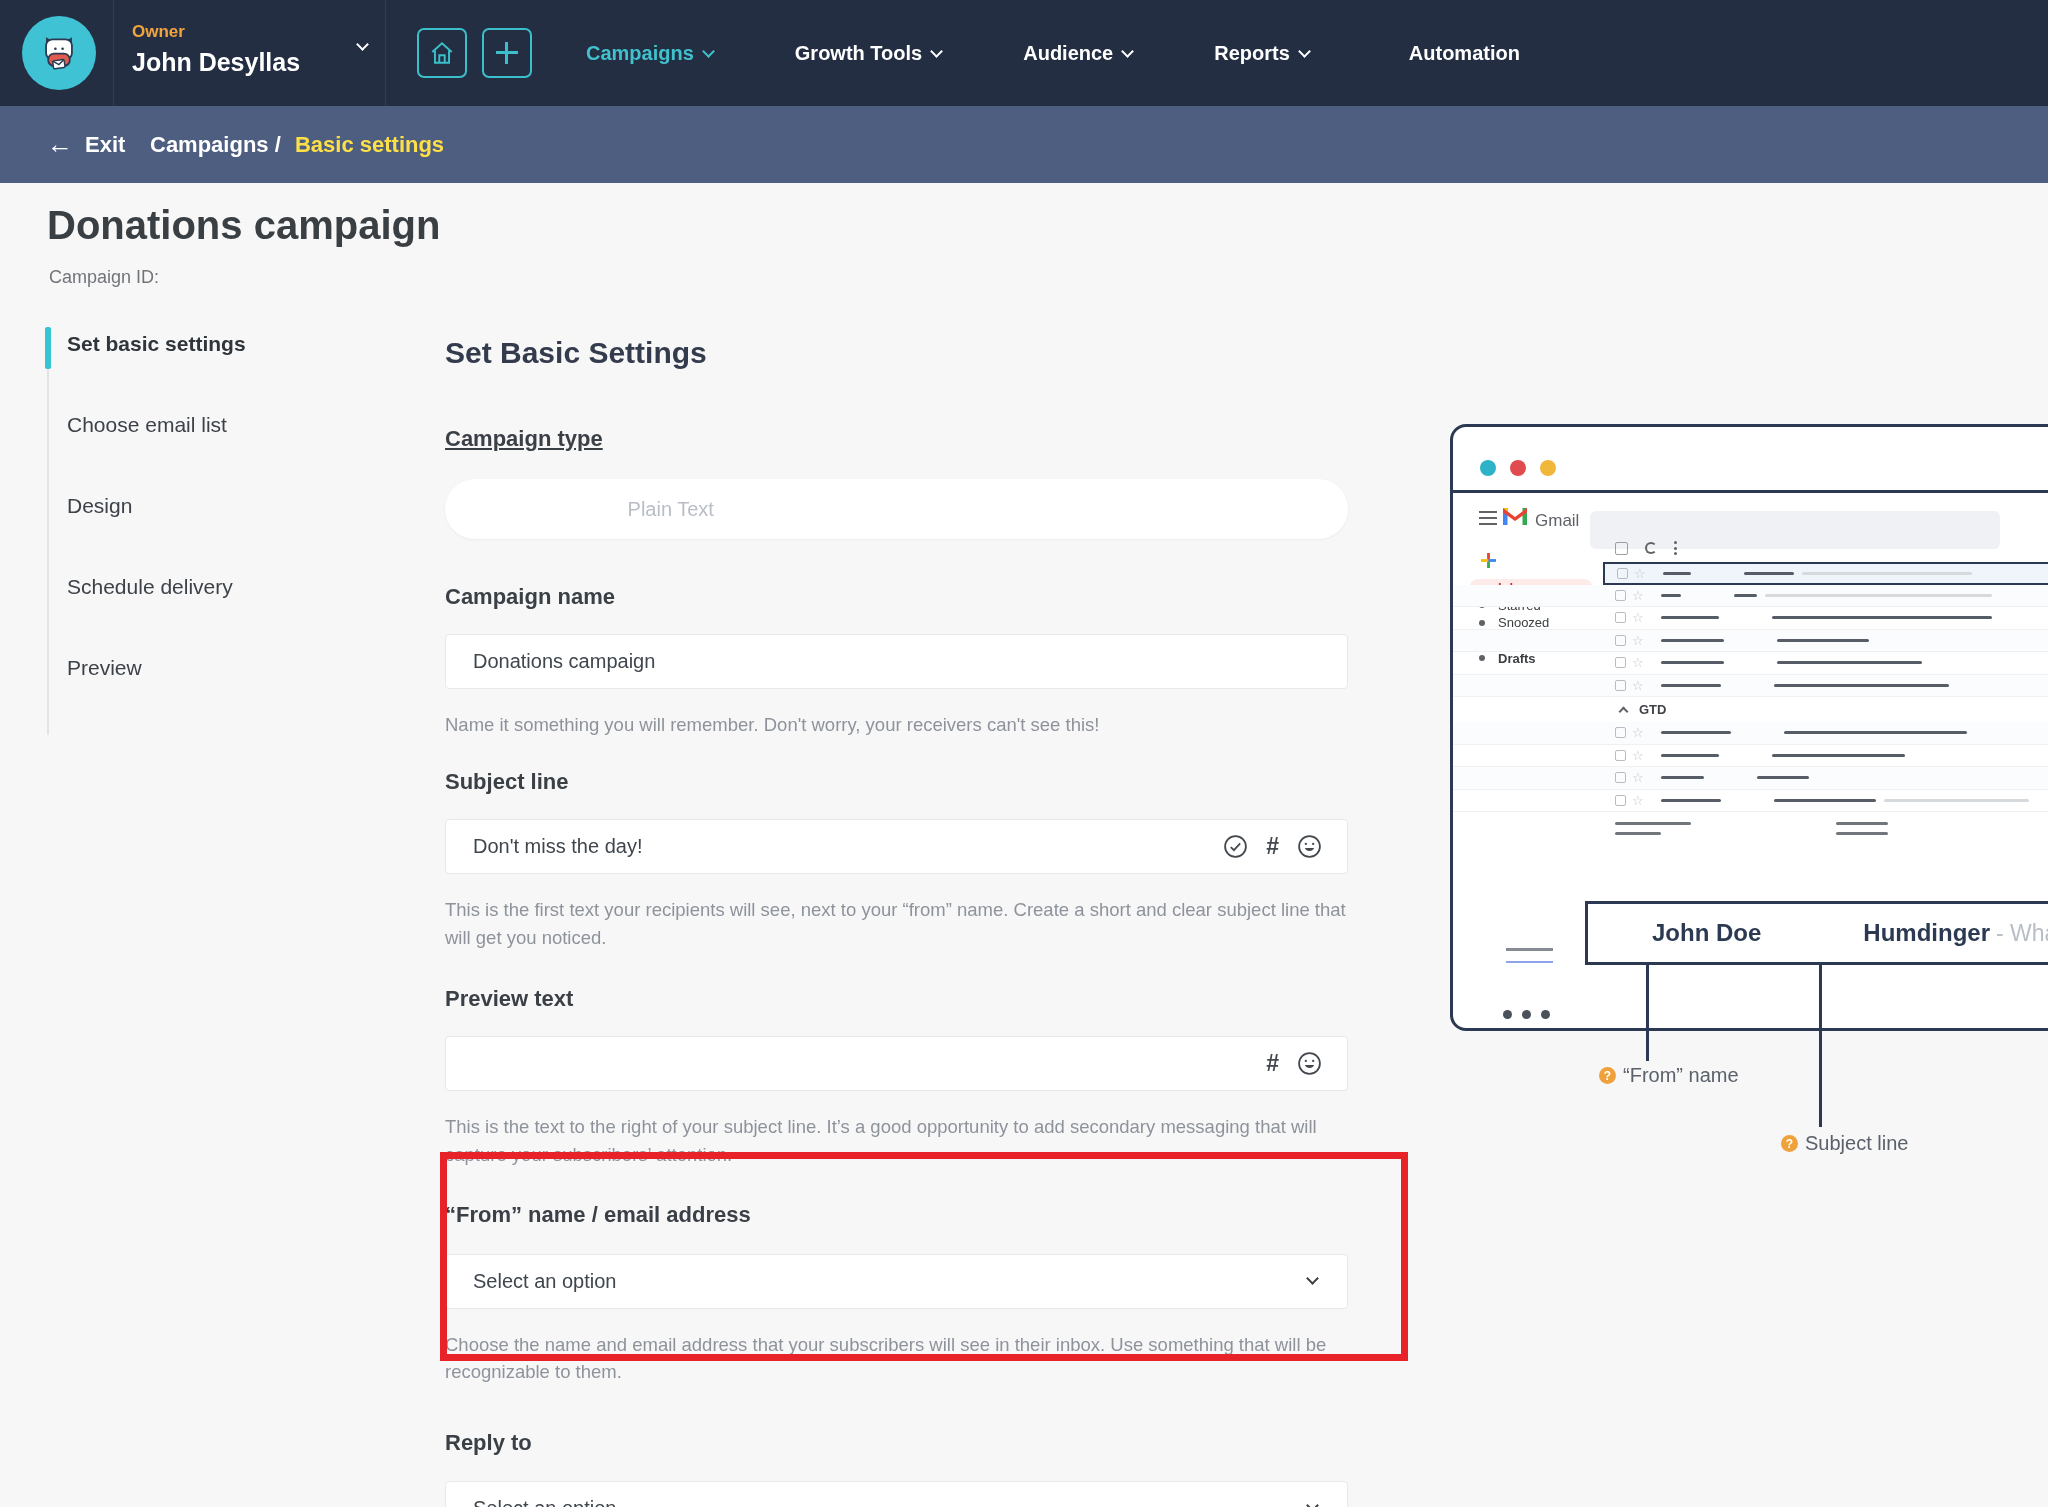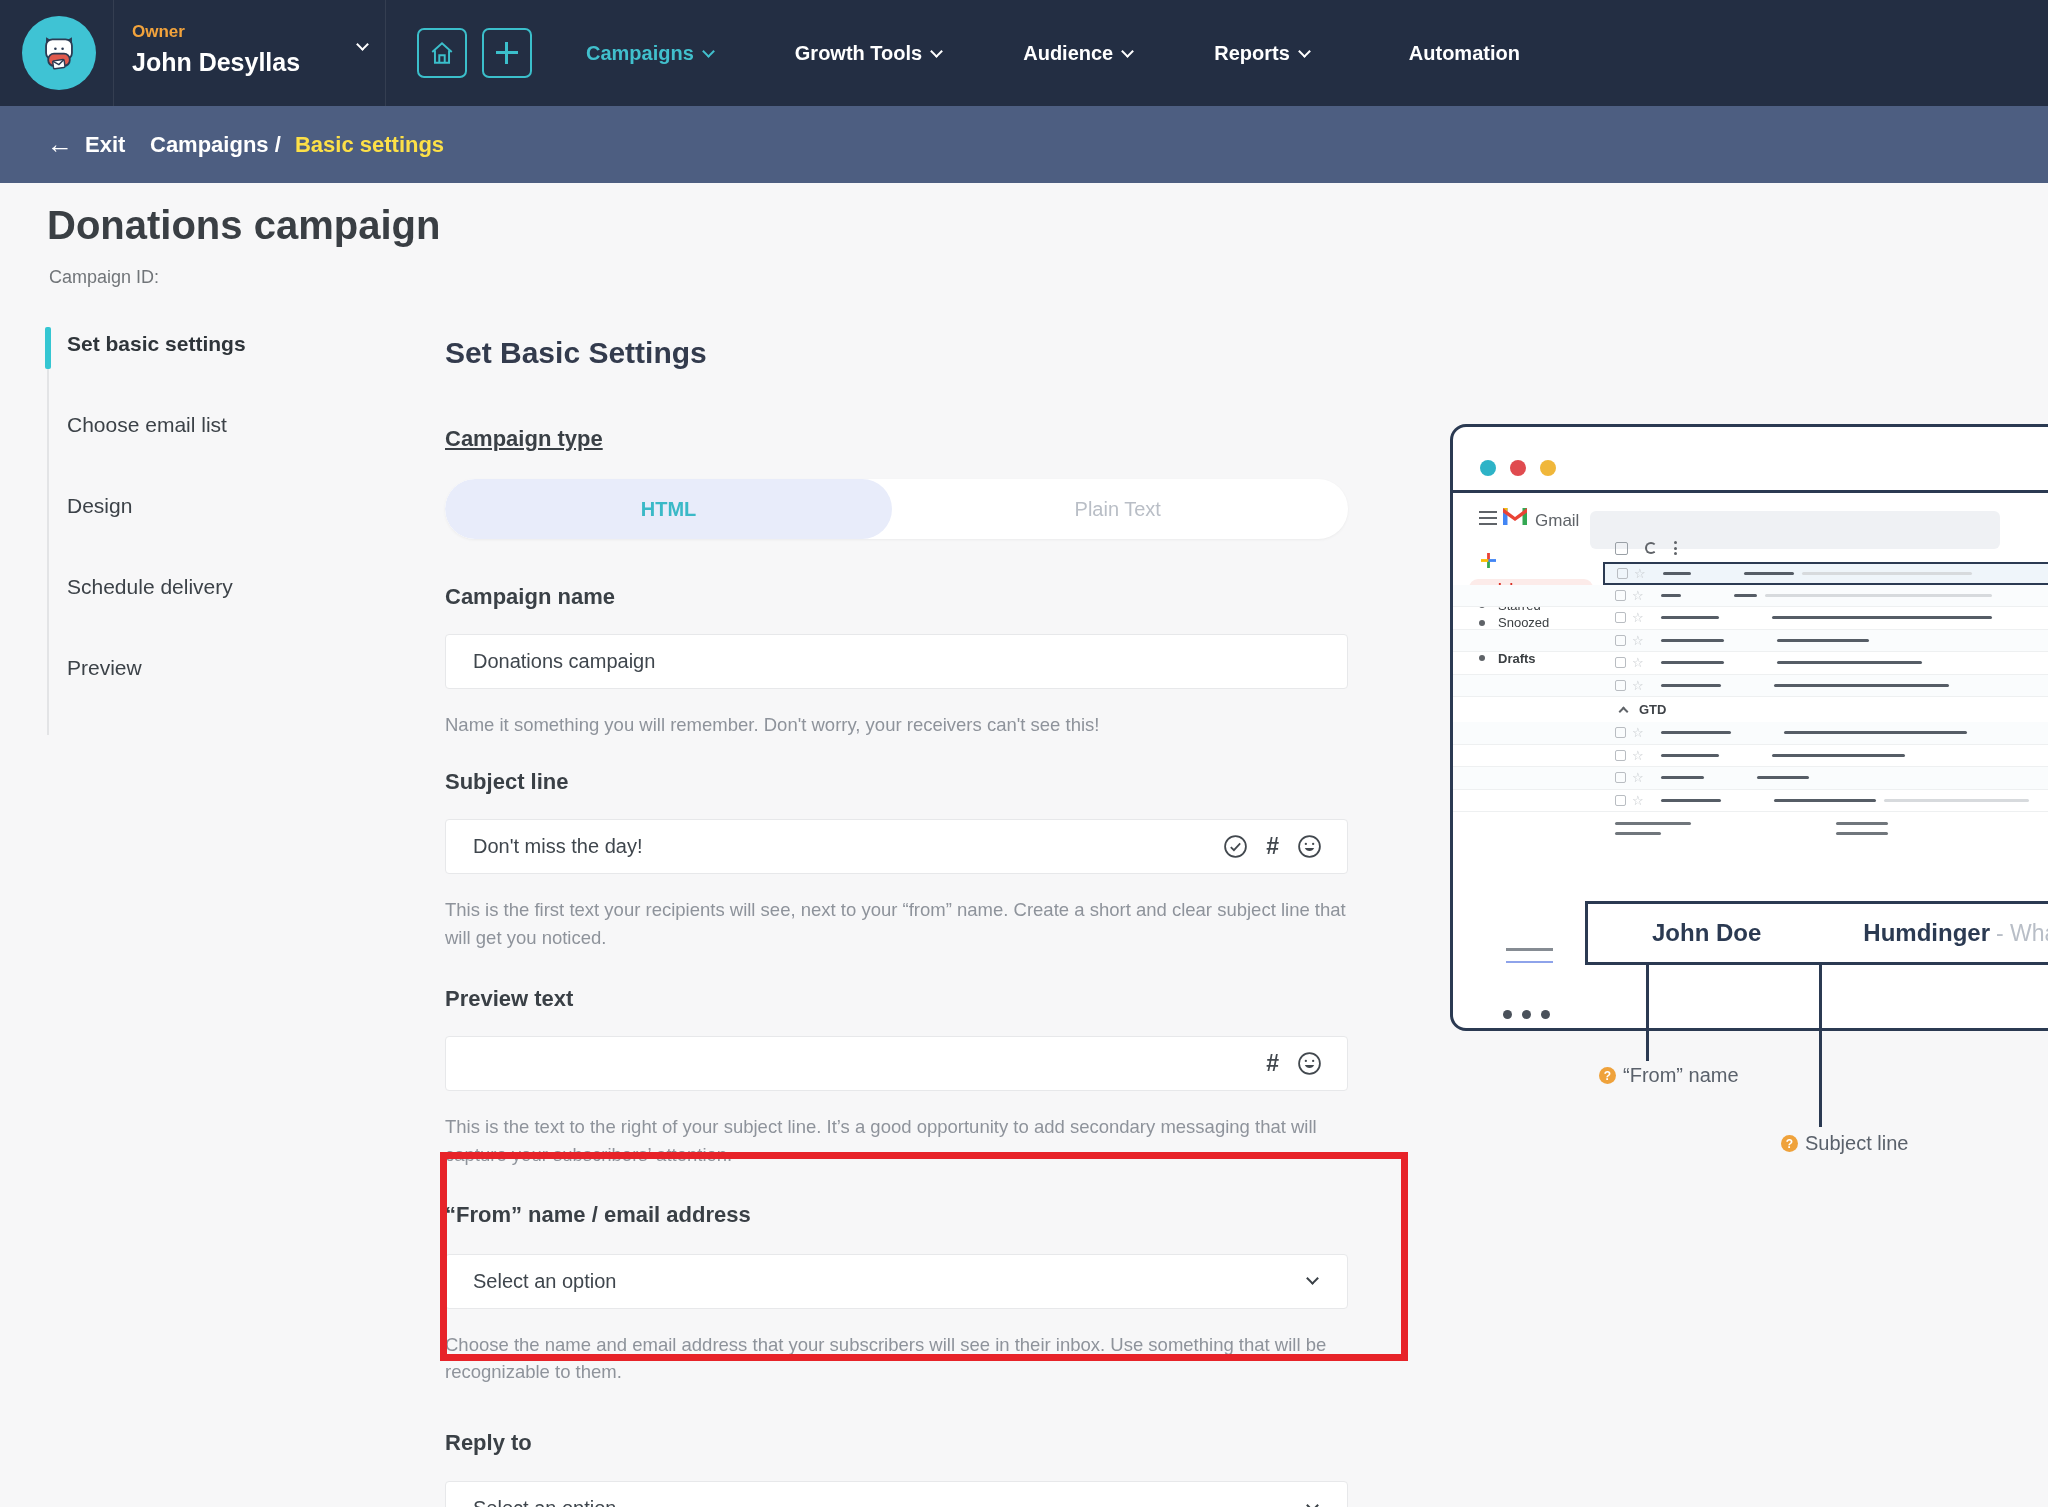--- a/index.html
+++ b/index.html
@@ -250,21 +250,20 @@
   <div class="step">
     <span class="lbl">Preview</span>
   </div>
 </nav>
 
 <main class="form-col">
   <h2 class="form-heading">Set Basic Settings</h2>
 
   <div class="field-label lbl-type">Campaign type</div>
   <div class="toggle">
-    <div class="seg on">HTML</div>
     <div class="seg off">Plain Text</div>
   </div>
 
   <div class="field-label lbl-name">Campaign name</div>
   <div class="input-box">
     <span class="val">Donations campaign</span>
   </div>
   <div class="helper">Name it something you will remember. Don't worry, your receivers can't see this!</div>
 
   <div class="field-label lbl-subject">Subject line</div>

